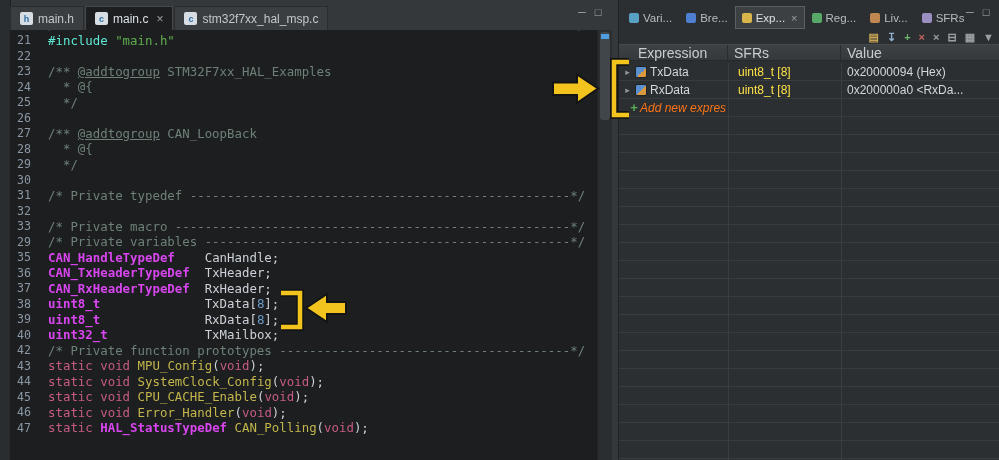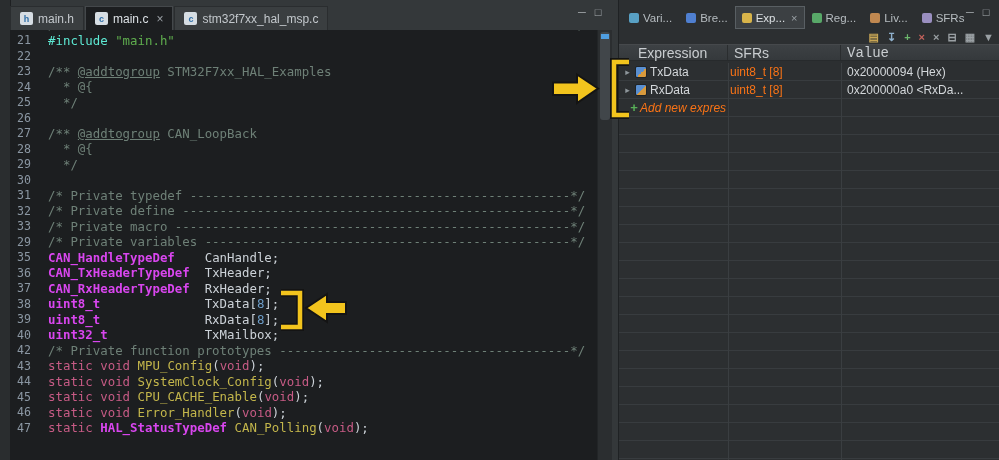--- a/index.html
+++ b/index.html
@@ -49,27 +49,27 @@
 
   .panel-toolbar{position:absolute;right:5px;top:30px;height:15px;display:flex;gap:8px;align-items:center;}
   .ticon{font-size:11px;line-height:13px;cursor:default;font-weight:bold;}
 
   .grid-header{position:absolute;left:0;top:44px;width:100%;height:17px;display:flex;
                background:linear-gradient(#3d4144,#35393c);border-top:1px solid #46494c;border-bottom:1px solid #272a2c;
                color:#c9cdd0;font-size:14px;box-sizing:border-box;justify-content:center;}
   .gh{display:flex;align-items:center;border-right:1px solid #2a2d2f;padding-left:6px;box-sizing:border-box;}
   .gh1{width:109px;padding-left:19px;}
   .gh2{width:113px;}
-  .gh3{flex:1;border-right:none;font-family:Liberation Mono, monospace;}
+  .gh3{flex:1;border-right:none;}
 
   .grid{position:absolute;left:0;top:63px;bottom:0;width:100%;overflow:hidden;}
   .vline{position:absolute;top:0;bottom:0;width:1px;background:#3a3e41;}
   .grow{display:flex;height:18px;border-bottom:1px solid #383c3f;align-items:center;font-size:12px;color:#d3d7da;box-sizing:border-box;}
   .gc1{width:109px;display:flex;align-items:center;padding-left:4px;gap:3px;overflow:hidden;box-sizing:border-box;}
-  .gc2{width:113px;padding-left:2px;color:#f97316;box-sizing:border-box;overflow:hidden;white-space:nowrap;}
+  .gc2{width:113px;padding-left:10px;color:#fde047;box-sizing:border-box;overflow:hidden;white-space:nowrap;}
   .gc3{flex:1;padding-left:6px;box-sizing:border-box;overflow:hidden;white-space:nowrap;}
   .chev{color:#8f979c;font-size:9px;width:9px;flex:none;text-align:center;}
   .exicon{width:12px;height:12px;border-radius:2px;flex:none;
           background:linear-gradient(135deg,#5a8fd0 0 55%,#d89a3d 55% 100%);border:1px solid #1f2326;box-sizing:border-box;}
   .exname{white-space:nowrap;overflow:hidden;}
   .addplus{color:#58b058;font-weight:bold;font-size:13px;width:12px;text-align:center;flex:none;margin-left:9px;}
   .addlabel{font-style:italic;color:#f97316;font-size:12px;white-space:nowrap;}
 
   .overlay{position:absolute;left:0;top:0;pointer-events:none;z-index:50;}
 </style>
@@ -106,21 +106,21 @@
         <div class="cline"><span class="ln">22</span><span class="ccontent"></span></div>
         <div class="cline"><span class="ln">23</span><span class="ccontent"><span class="tk-cm">/** </span><span class="tk-cmu">@addtogroup</span><span class="tk-cm"> STM32F7xx_HAL_Examples</span></span></div>
         <div class="cline"><span class="ln">24</span><span class="ccontent"><span class="tk-cm">  * @{</span></span></div>
         <div class="cline"><span class="ln">25</span><span class="ccontent"><span class="tk-cm">  */</span></span></div>
         <div class="cline"><span class="ln">26</span><span class="ccontent"></span></div>
         <div class="cline"><span class="ln">27</span><span class="ccontent"><span class="tk-cm">/** </span><span class="tk-cmu">@addtogroup</span><span class="tk-cm"> CAN_LoopBack</span></span></div>
         <div class="cline"><span class="ln">28</span><span class="ccontent"><span class="tk-cm">  * @{</span></span></div>
         <div class="cline"><span class="ln">29</span><span class="ccontent"><span class="tk-cm">  */</span></span></div>
         <div class="cline"><span class="ln">30</span><span class="ccontent"></span></div>
         <div class="cline"><span class="ln">31</span><span class="ccontent"><span class="tk-cm">/* Private typedef ---------------------------------------------------*/</span></span></div>
-        <div class="cline"><span class="ln">32</span><span class="ccontent"><span class="tk-cm">/* Private define ----------------------------------------------------*/</span></span></div>
+        <div class="cline"><span class="ln">32</span></div>
         <div class="cline"><span class="ln">33</span><span class="ccontent"><span class="tk-cm">/* Private macro -----------------------------------------------------*/</span></span></div>
         <div class="cline"><span class="ln">29</span><span class="ccontent"><span class="tk-cm">/* Private variables -------------------------------------------------*/</span></span></div>
         <div class="cline"><span class="ln">35</span><span class="ccontent"><span class="tk-ty">CAN_HandleTypeDef</span><span class="tk-pl">    CanHandle;</span></span></div>
         <div class="cline"><span class="ln">36</span><span class="ccontent"><span class="tk-ty">CAN_TxHeaderTypeDef</span><span class="tk-pl">  TxHeader;</span></span></div>
         <div class="cline"><span class="ln">37</span><span class="ccontent"><span class="tk-ty">CAN_RxHeaderTypeDef</span><span class="tk-pl">  RxHeader;</span></span></div>
         <div class="cline"><span class="ln">38</span><span class="ccontent"><span class="tk-ty">uint8_t</span><span class="tk-pl">              TxData[</span><span class="tk-num">8</span><span class="tk-pl">];</span></span></div>
         <div class="cline"><span class="ln">39</span><span class="ccontent"><span class="tk-ty">uint8_t</span><span class="tk-pl">              RxData[</span><span class="tk-num">8</span><span class="tk-pl">];</span></span></div>
         <div class="cline"><span class="ln">40</span><span class="ccontent"><span class="tk-ty">uint32_t</span><span class="tk-pl">             TxMailbox;</span></span></div>
         <div class="cline"><span class="ln">42</span><span class="ccontent"><span class="tk-cm">/* Private function prototypes ---------------------------------------*/</span></span></div>
         <div class="cline"><span class="ln">43</span><span class="ccontent"><span class="tk-kw">static</span><span class="tk-pl"> </span><span class="tk-kw">void</span><span class="tk-pl"> </span><span class="tk-fn">MPU_Config</span><span class="tk-pl">(</span><span class="tk-kw">void</span><span class="tk-pl">);</span></span></div>

